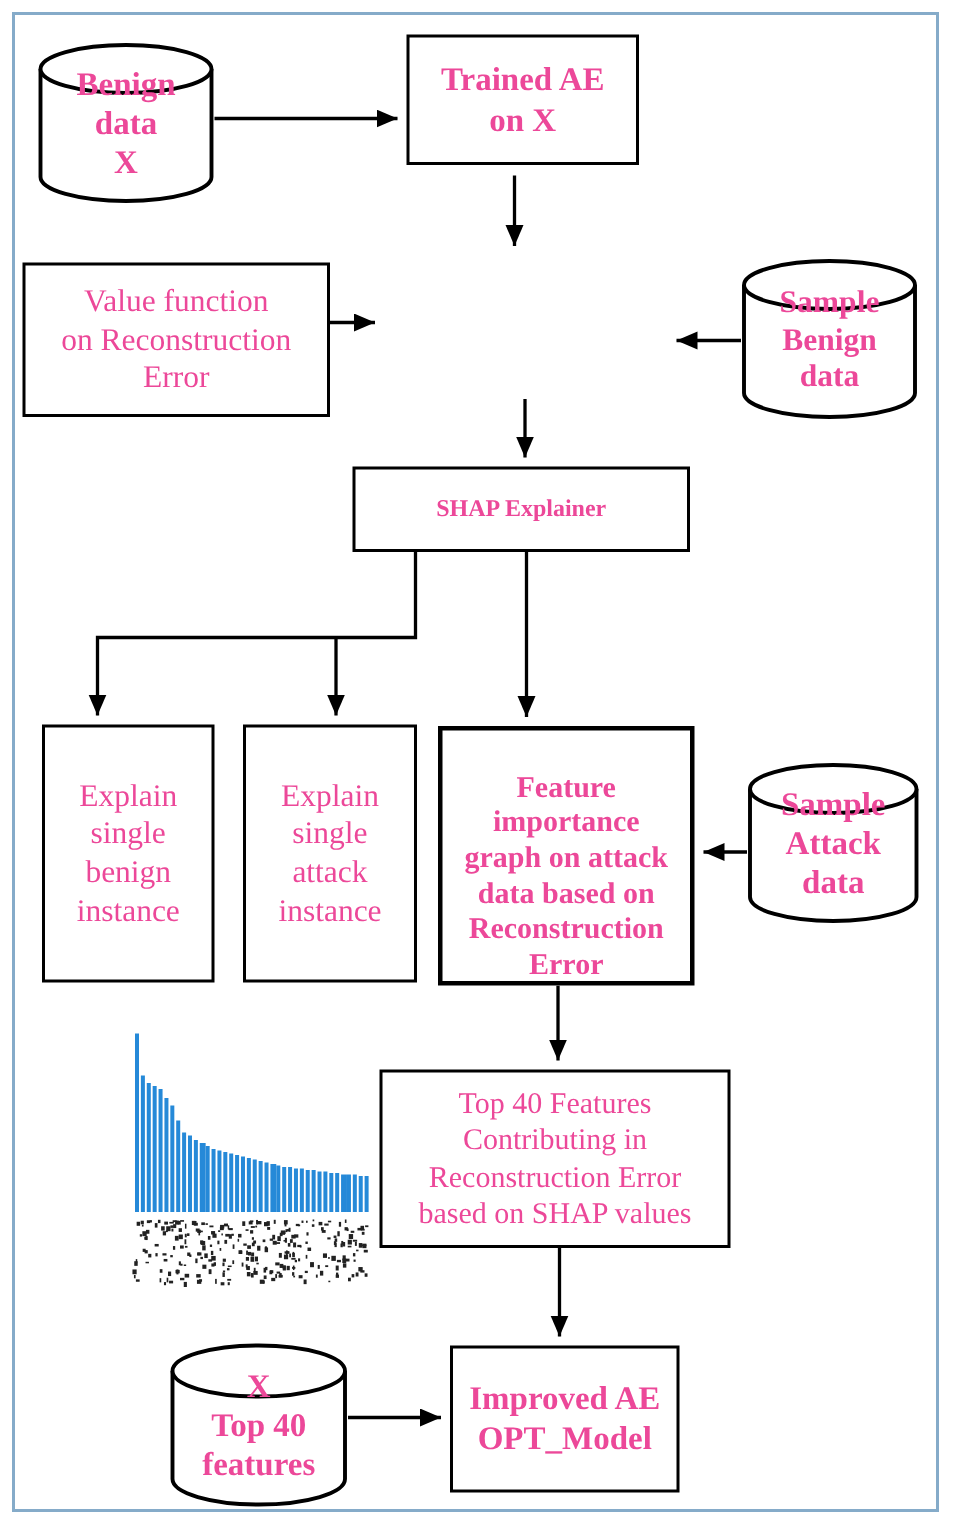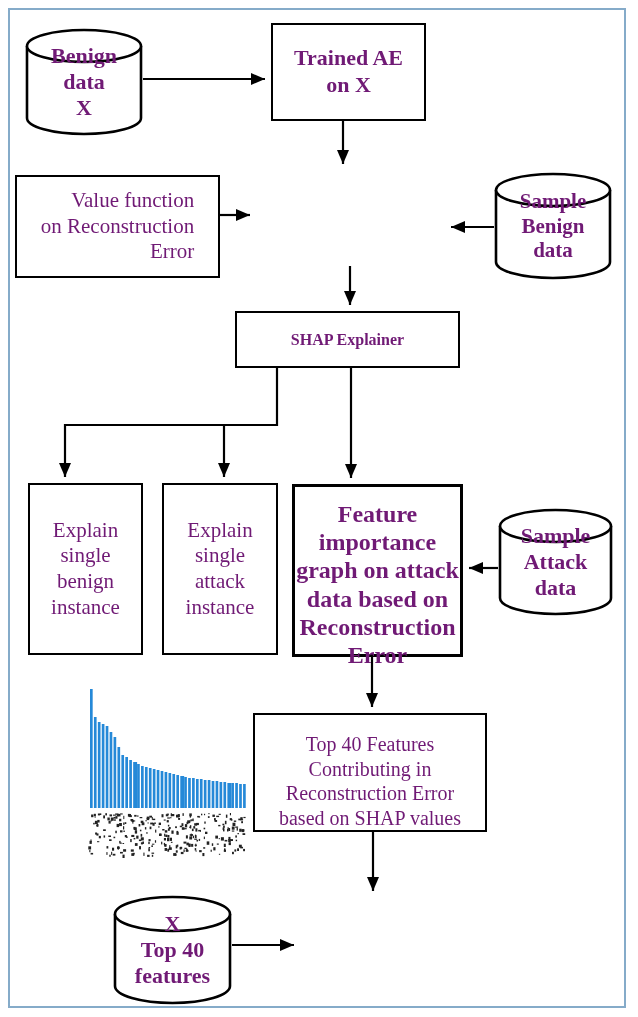--- a/index.html
+++ b/index.html
@@ -1,18 +1,18 @@
 <!DOCTYPE html>
 <html><head>
 <meta charset="utf-8">
 <style>
   html,body{margin:0;padding:0;background:#ffffff;}
   #stage{
     position:relative;width:638px;height:1017px;background:#ffffff;
-    font-family:"Liberation Serif","DejaVu Serif",serif;color:#701a75;
+    font-family:"Liberation Serif","DejaVu Serif",serif;color:#ec4899;
     overflow:hidden;
   }
   #frame{
     position:absolute;left:8px;top:8px;width:614px;height:996px;
     border:2px solid #85abc9;background:transparent;
   }
   .node{
     position:absolute;background:#fff;border:2px solid #000;
     display:flex;align-items:center;justify-content:center;text-align:center;
     box-sizing:border-box;z-index:3;
@@ -61,27 +61,27 @@
   <div class="cyl" style="left:25px;top:28px;width:118px;height:108px;">
     <svg width="118" height="108">
       <path d="M2,18 V90 A57,16 0 0 0 116,90 V18" fill="#fff" stroke="#000" stroke-width="2.6"></path>
       <ellipse cx="59" cy="18" rx="57" ry="16" fill="#fff" stroke="#000" stroke-width="2.6"></ellipse>
     </svg>
     <div class="lbl" style="font-size:22px;">Benign
 data
 X</div>
   </div>
 
-  <div class="node" style="left:271px;top:23px;width:155px;height:98px;border-width:2.5px;">
+  <div class="node" style="left:271px;top:23px;width:155px;height:87px;border-width:2.5px;">
     <div class="lbl b" style="font-size:22px;">Trained AE
 on X</div>
   </div>
 
   <div class="node" style="left:15px;top:175px;width:205px;height:103px;">
-    <div class="lbl" style="font-size:21px;text-align:right;">Value function
+    <div class="lbl" style="font-size:21px;">Value function
 on Reconstruction
 Error</div>
   </div>
 
 
   <div class="cyl" style="left:494px;top:172px;width:118px;height:108px;">
     <svg width="118" height="108">
       <path d="M2,18 V90 A57,16 0 0 0 116,90 V18" fill="#fff" stroke="#000" stroke-width="2.6"></path>
       <ellipse cx="59" cy="18" rx="57" ry="16" fill="#fff" stroke="#000" stroke-width="2.6"></ellipse>
     </svg>
@@ -102,21 +102,21 @@
   </div>
 
   <div class="node" style="left:162px;top:483px;width:116px;height:172px;">
     <div class="lbl" style="font-size:21px;">Explain
 single
 attack
 instance</div>
   </div>
 
   <div class="node" style="left:292px;top:484px;width:171px;height:173px;border-width:3px;">
-    <div class="lbl b" style="font-size:24px;line-height:1.18;margin-top:28px;">Feature
+    <div class="lbl b" style="font-size:20px;line-height:1.18;margin-top:28px;">Feature
 importance
 graph on attack
 data based on
 Reconstruction
 Error</div>
   </div>
 
   <div class="cyl" style="left:498px;top:508px;width:115px;height:108px;">
     <svg width="115" height="108">
       <path d="M2,18 V90 A55.5,16 0 0 0 113,90 V18" fill="#fff" stroke="#000" stroke-width="2.6"></path>
@@ -453,31 +453,35 @@
       <rect x="9.9" y="127.5" width="2.2" height="1.9" fill="#222222"></rect>
       <rect x="20.3" y="149.5" width="2.7" height="1.5" fill="#222222"></rect>
       <rect x="11.9" y="127.4" width="1.4" height="1.6" fill="#222222"></rect>
       <rect x="146.4" y="163.4" width="1.8" height="2.2" fill="#222222"></rect>
       <rect x="51.9" y="143.7" width="1.5" height="1.6" fill="#222222"></rect>
       <rect x="107.4" y="142.3" width="2.0" height="3.3" fill="#222222"></rect>
       <rect x="83.5" y="128.0" width="2.8" height="2.2" fill="#222222"></rect>
       <rect x="101.7" y="129.3" width="1.3" height="2.3" fill="#222222"></rect>
     </svg>
 
-  <div class="node" style="left:253px;top:713px;width:234px;height:119px;align-items:flex-end;">
+  <div class="node" style="left:253px;top:713px;width:234px;height:119px;">
     <div class="lbl" style="font-size:20px;">Top 40 Features
 Contributing in
 Reconstruction Error
 based on SHAP values</div>
   </div>
 
   <div class="cyl" style="left:113px;top:895px;width:119px;height:110px;">
     <svg width="119" height="110">
       <path d="M2,19 V91 A57.5,17 0 0 0 117,91 V19" fill="#fff" stroke="#000" stroke-width="2.6"></path>
       <ellipse cx="59.5" cy="19" rx="57.5" ry="17" fill="#fff" stroke="#000" stroke-width="2.6"></ellipse>
     </svg>
     <div class="lbl" style="font-size:22px;">X
 Top 40
 features</div>
   </div>
 
+  <div class="node" style="left:300px;top:897px;width:153px;height:98px;border-width:2.5px;">
+    <div class="lbl b" style="font-size:22px;">Improved AE
+OPT_Model</div>
+  </div>
 
 </div>
 
 </body></html>

